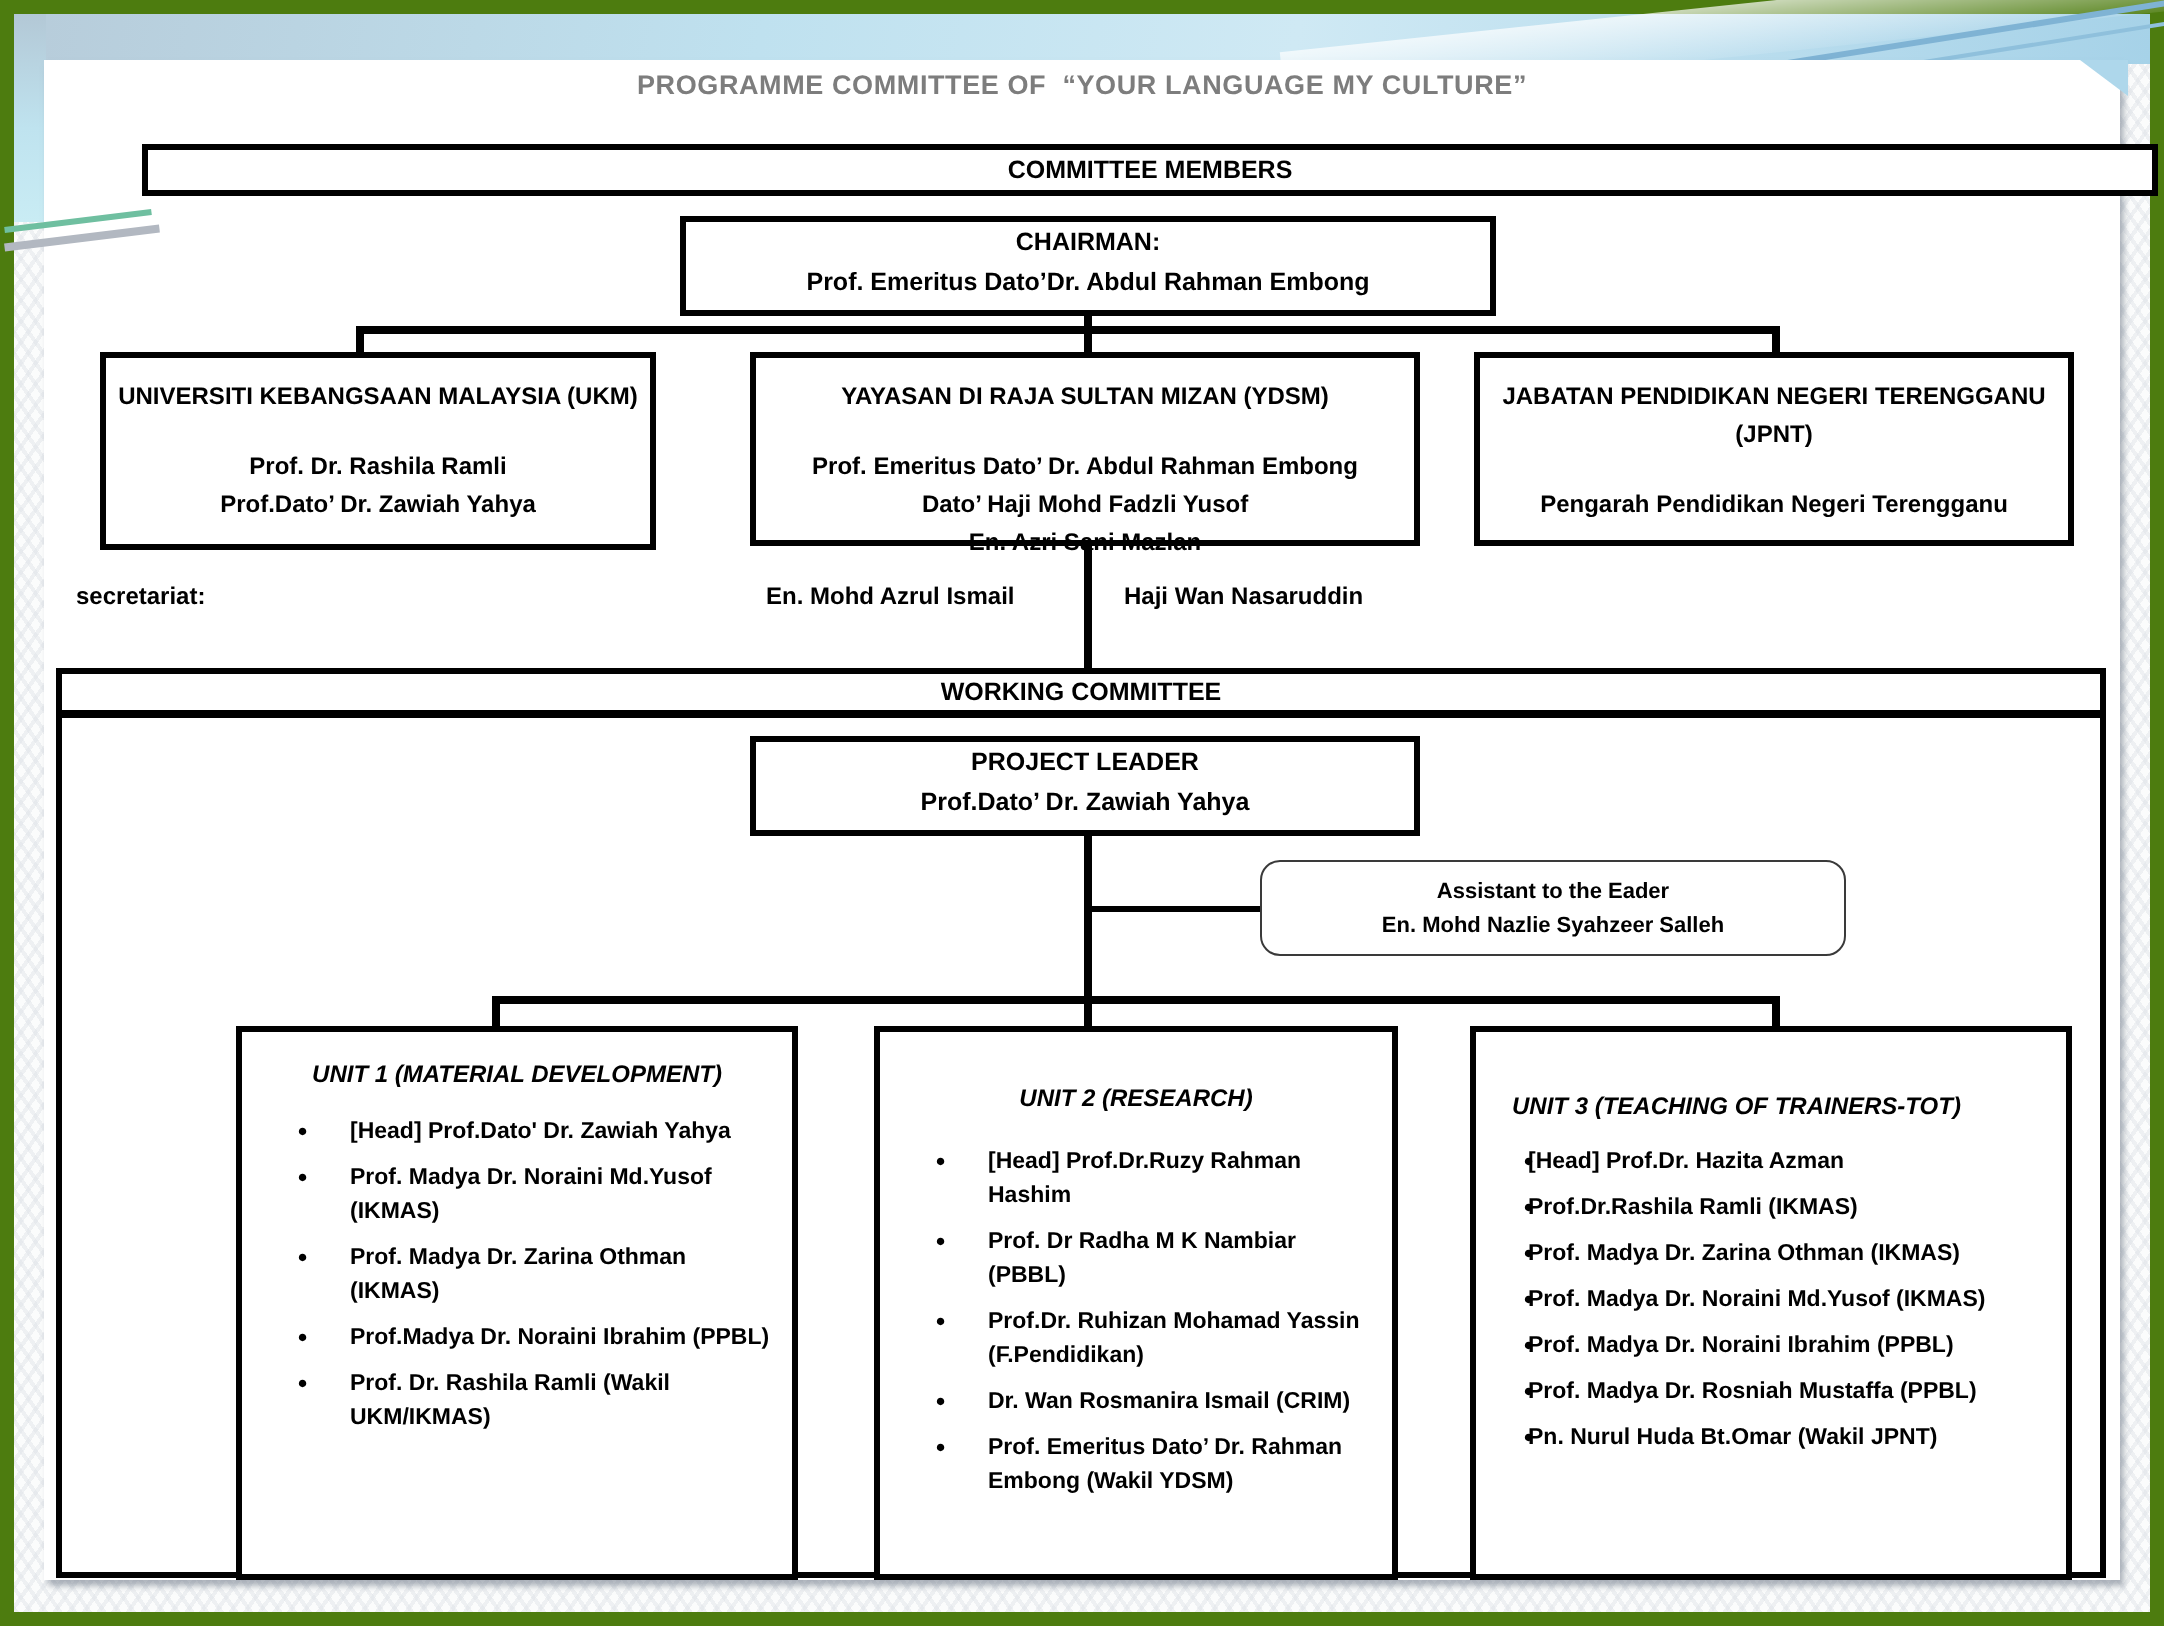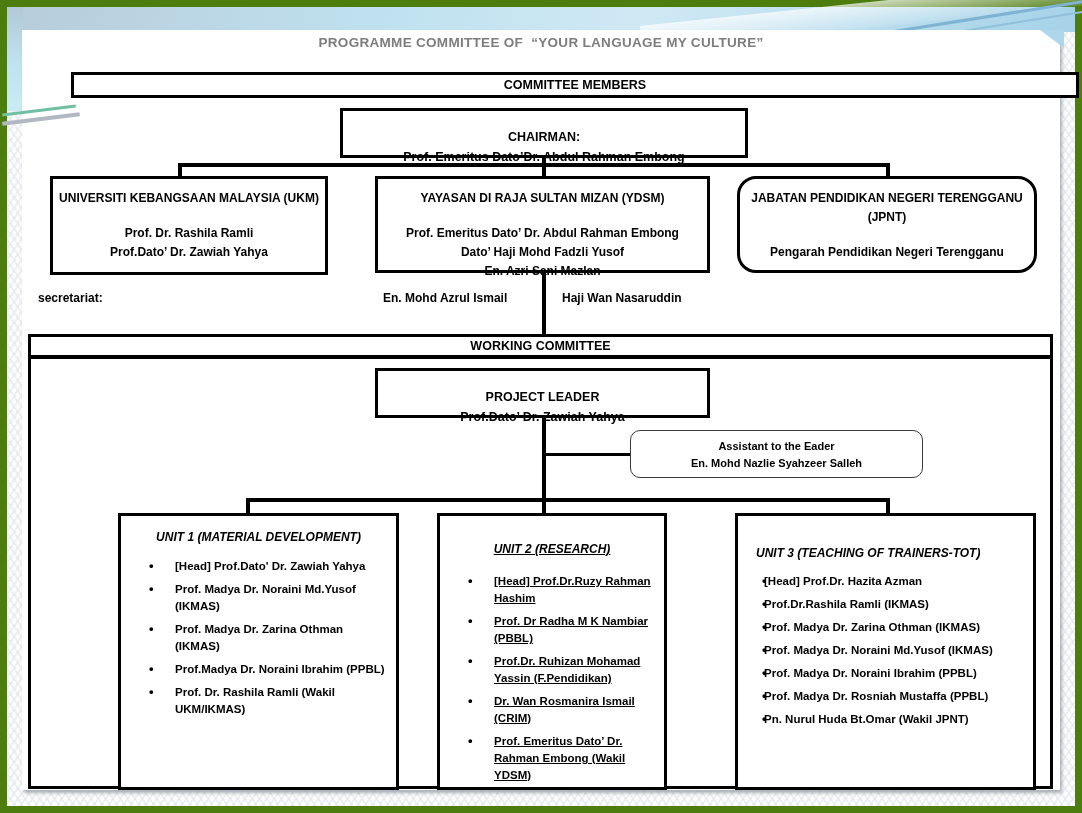--- a/index.html
+++ b/index.html
@@ -56,45 +56,45 @@
   .slide-title{
     left:0; top:5px; width:100%; text-align:center;
     font-size:13.5px; letter-spacing:.3px; color:#7d7d7d; white-space:pre;
   }
   .bbox{border:3px solid #000; background:#fff;}
   .banner{text-align:center; font-size:12.5px;}
   .banner-committee{left:8px; top:42px; width:1008px; height:26px; line-height:21px;margin-left:41px;}
   .banner-working{left:6px; top:304px; width:1025px; height:24px; line-height:19px;}
   .outer-box{left:6px; top:326px; width:1025px; height:433px; border:3px solid #000; background:transparent;}
 
-  .twoline-box{text-align:center; font-size:12.5px; line-height:20px; padding-top:16px;}
+  .twoline-box{text-align:center; font-size:12.5px; line-height:20px; padding-top:0;}
   .chairman-box{left:318px; top:78px; width:408px; height:50px;}
   .pl-box{left:353px; top:338px; width:335px; height:50px; z-index:3;}
 
   .conn{background:#000; z-index:2;}
 
   .org-box{top:146px; height:99px; padding-top:10px; text-align:center; font-size:12px; z-index:3;}
   .org-ukm{left:28px;  width:278px;}
   .org-ydsm{left:353px; width:335px; height:97px;}
-  .org-jpnt{left:715px; width:300px; height:97px; padding-left:10px; padding-right:10px;border-radius:19px;}
+  .org-jpnt{left:715px; width:300px; height:97px; padding-left:10px; padding-right:10px;}
   .org-title{line-height:19px;}
   .org-members{margin-top:16px; line-height:19px;}
 
   .secretariat-row{top:261px; left:0; width:100%; height:16px; font-size:12px;}
   .secretariat-row span{position:absolute; white-space:nowrap;}
 
   .assistant-box{
     left:608px; top:400px; width:293px; height:48px;
     border:1.5px solid #3a3a3a; border-radius:10px; background:#fff;
     text-align:center; font-size:11px; line-height:17px; padding-top:7px; z-index:3;
   }
 
   .unit-box{top:483px; height:277px; z-index:4; background:#fff; border:3px solid #000; font-size:11.5px;}
   .unit-1{left:96px;  width:281px;}
-  .unit-2{left:415px; width:230px;text-decoration:underline;}
+  .unit-2{left:415px; width:262px;}
   .unit-3{left:713px; width:301px;}
   .unit-title{font-style:italic; font-size:12px; text-align:center;}
   .unit-1 .unit-title{margin-top:14px;}
   .unit-2 .unit-title{margin-top:26px;}
   .unit-3 .unit-title{margin-top:30px; text-align:left; padding-left:18px;}
   .unit-list{list-style:none; margin:14px 0 0 0; padding:0; line-height:17px;}
   .unit-2 .unit-list{margin-top:17px;}
   .unit-3 .unit-list{margin-top:13px;}
   .unit-list li{position:relative; padding-left:54px; padding-right:8px; margin-bottom:6px;}
   .unit-3 .unit-list li{padding-left:26px; padding-right:4px;}

